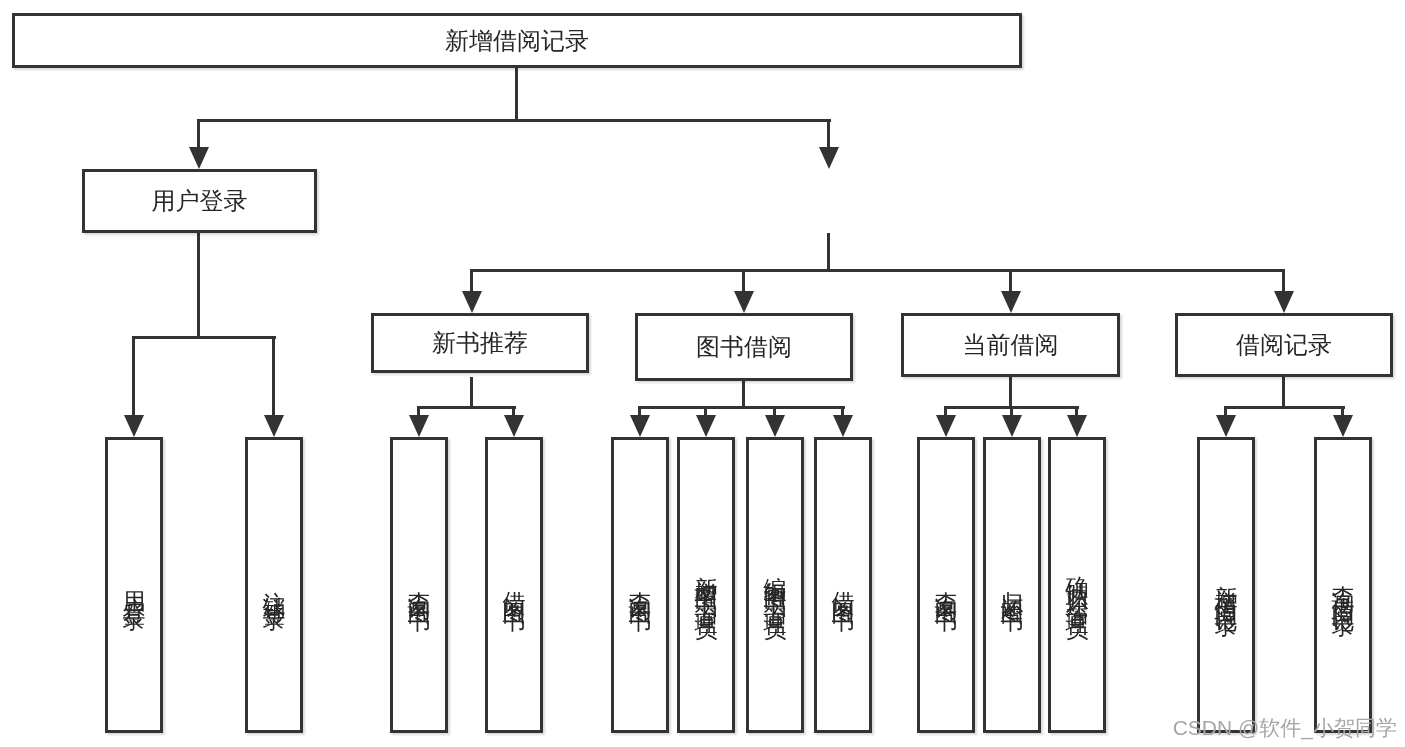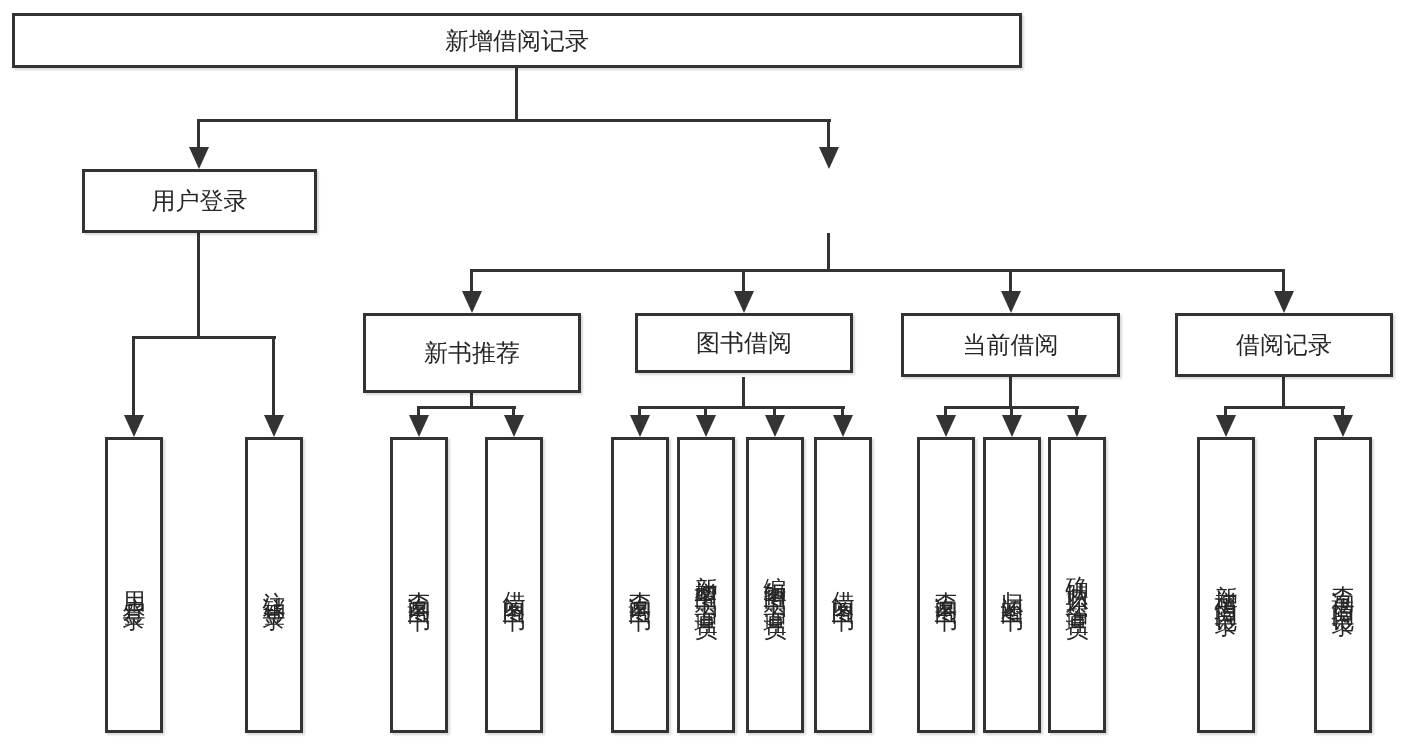--- a/index.html
+++ b/index.html
@@ -109,22 +109,22 @@
   <div class="hline" style="left:1224px;top:406px;width:121px"></div>
   <div class="vline" style="left:1224px;top:406px;height:10px"></div>
   <div class="ahead" style="left:1216px;top:415px"></div>
   <div class="vline" style="left:1341px;top:406px;height:10px"></div>
   <div class="ahead" style="left:1333px;top:415px"></div>
 
   <div class="node" style="left:12px;top:13px;width:1010px;height:55px">新增借阅记录</div>
 
   <div class="node" style="left:82px;top:169px;width:235px;height:64px">用户登录</div>
 
-  <div class="node" style="left:363px;top:313px;width:218px;height:80px">新书推荐</div>
-  <div class="node" style="left:635px;top:313px;width:218px;height:60px">图书借阅</div>
+  <div class="node" style="left:371px;top:313px;width:218px;height:60px">新书推荐</div>
+  <div class="node" style="left:635px;top:313px;width:218px;height:68px">图书借阅</div>
   <div class="node" style="left:1175px;top:313px;width:218px;height:64px">借阅记录</div>
   <div class="node" style="left:901px;top:313px;width:219px;height:64px">当前借阅</div>
 
   <div class="node leaf" style="left:105px;top:437px;width:58px;height:296px">用户登录</div>
   <div class="node leaf" style="left:245px;top:437px;width:58px;height:296px">注销登录</div>
 
   <div class="node leaf" style="left:390px;top:437px;width:58px;height:296px">查询图书</div>
   <div class="node leaf" style="left:485px;top:437px;width:58px;height:296px">借阅图书</div>
 
   <div class="node leaf" style="left:611px;top:437px;width:58px;height:296px">查询图书</div>
@@ -132,14 +132,15 @@
   <div class="node leaf" style="left:746px;top:437px;width:58px;height:296px">编辑图书（管理员）</div>
   <div class="node leaf" style="left:814px;top:437px;width:58px;height:296px">借阅图书</div>
 
   <div class="node leaf" style="left:917px;top:437px;width:58px;height:296px">查询图书</div>
   <div class="node leaf" style="left:983px;top:437px;width:58px;height:296px">归还图书</div>
   <div class="node leaf" style="left:1048px;top:437px;width:58px;height:296px">确认归还（管理员）</div>
 
   <div class="node leaf" style="left:1197px;top:437px;width:58px;height:296px">新增借阅记录</div>
   <div class="node leaf" style="left:1314px;top:437px;width:58px;height:296px">查询借阅记录</div>
 
+  <div class="watermark">CSDN @软件_小贺同学</div>
 
 </div>
 
 </body></html>

